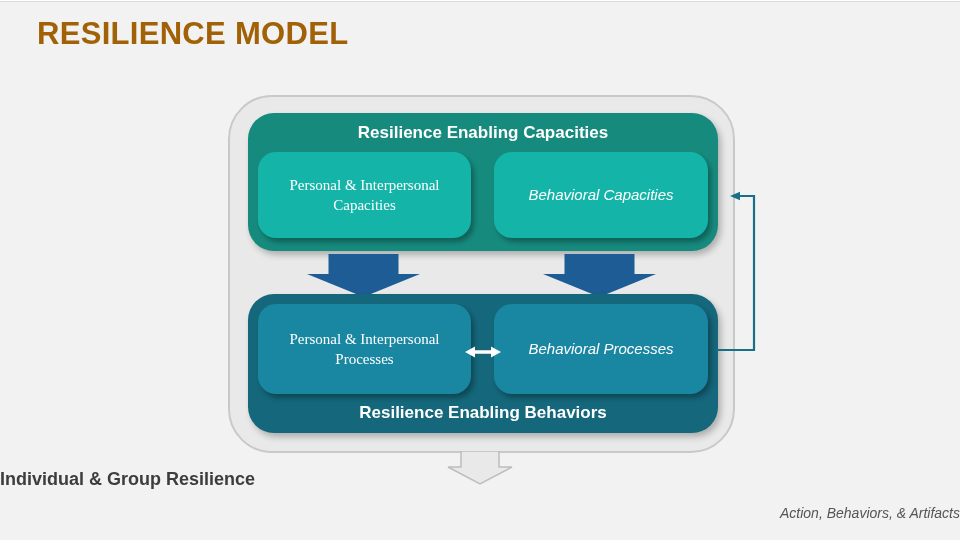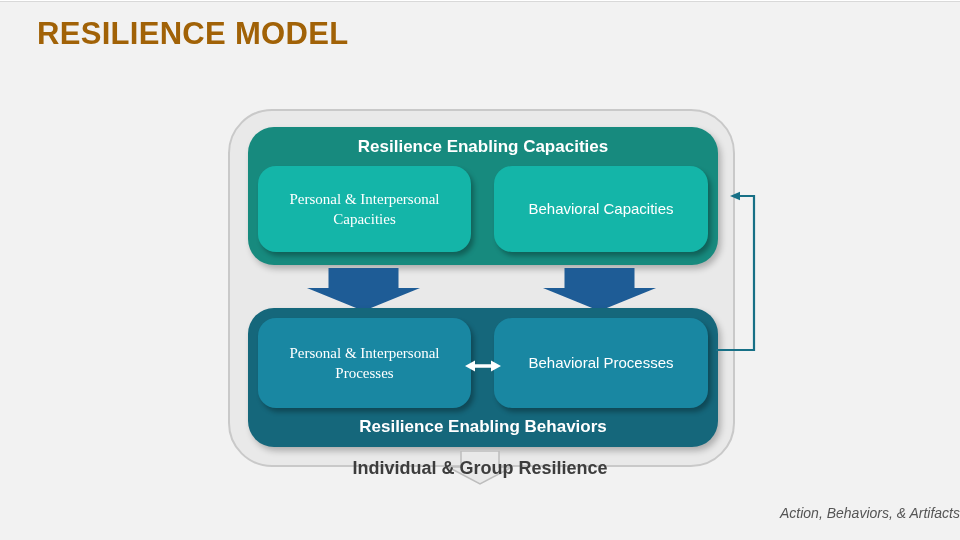--- a/index.html
+++ b/index.html
@@ -37,21 +37,20 @@
     color: #424242;
   }
 
   .container {
     position: absolute;
     left: 228px; top: 95px;
     width: 507px; height: 358px;
     background: #e9e9e9;
     border: 2px solid #c9c9c9;
     border-radius: 44px;
-    margin-top: 14px;
   }
 
   .group {
     position: absolute;
     left: 18px;
     width: 470px;
     border-radius: 26px;
     box-shadow: 3px 4px 6px rgba(0,0,0,0.25);
   }
   .group.capacities { top: 16px; height: 138px; background: #178a7e; }
@@ -77,21 +76,21 @@
     text-align: center;
     color: #ffffff;
     font-size: 15px;
     line-height: 1.35;
     padding: 6px 22px;
     box-shadow: 3px 4px 5px rgba(0,0,0,0.3);
   }
   .node.cap  { background: #14b5a8; top: 39px; height: 86px; }
   .node.proc { background: #1987a2; top: 10px; height: 90px; }
   .node.left-col  { left: 10px;  width: 213px; font-family: Liberation Serif, serif; }
-  .node.right-col { left: 246px; width: 214px; }
+  .node.right-col { left: 246px; width: 214px; font-style: italic; }
 
   .down-arrow {
     position: absolute;
     width: 113px; height: 43px;
     top: 157px;
     background: #1e5c96;
     clip-path: polygon(21.5px 0, 91.5px 0, 91.5px 20px, 113px 20px, 56.5px 43px, 0 20px, 21.5px 20px);
     filter: drop-shadow(2px 2px 2px rgba(0,0,0,0.25));
   }
   .down-arrow.arrow-1 { left: 77px; }
@@ -111,22 +110,21 @@
   }
 
   .output-arrow {
     position: absolute;
     left: 440px; top: 451px;
     width: 80px; height: 35px;
   }
 
   .outcome-title {
     position: absolute;
-    left: 0; right: 0; top: 458px;
-    text-align: center;
+    left: 0; right: 0; top: 469px;
     font-size: 18px;
     font-weight: bold;
     color: #3d3d3d;
   }
   .outcome-subtitle {
     position: absolute;
     left: 0; right: 0; top: 505px;
     text-align: right;
     font-size: 14px;
     font-style: italic;

